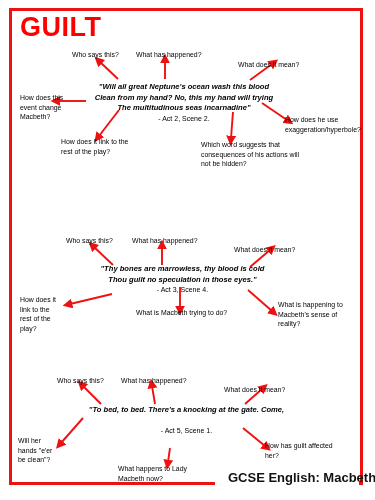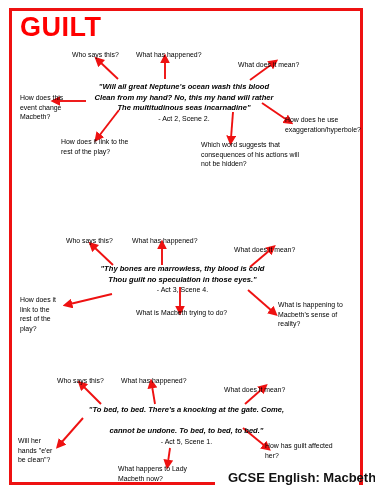--- a/index.html
+++ b/index.html
@@ -124,21 +124,21 @@
   <div class="label" style="left:72px;top:50px;">Who says this?</div>
   <div class="label" style="left:136px;top:50px;">What has happened?</div>
   <div class="label" style="left:238px;top:60px;">What does it mean?</div>
 
   <div class="label" style="left:20px;top:93px;white-space:pre-line;">How does this
 event change
 Macbeth?</div>
 
   <div class="quote" style="left:78px;top:82px;width:212px;">
     <span>"Will all great Neptune's ocean wash this blood</span><br>
-    <span>Clean from my hand? No, this my hand will rather</span><br>
+    <span>Clean from my hand? No, this my hand will trying</span><br>
     <span>The multitudinous seas incarnadine"</span>
     <span class="cite">- Act 2, Scene 2.</span>
   </div>
 
   <div class="label" style="left:61px;top:137px;white-space:pre-line;">How does it link to the
 rest of the play?</div>
   <div class="label" style="left:201px;top:140px;white-space:pre-line;">Which word suggests that
 consequences of his actions will
 not be hidden?</div>
   <div class="label" style="left:285px;top:115px;white-space:pre-line;">How does he use
@@ -163,21 +163,20 @@
 Macbeth's sense of
 reality?</div>
 
   <div class="label" style="left:57px;top:376px;">Who says this?</div>
   <div class="label" style="left:121px;top:376px;">What has happened?</div>
   <div class="label" style="left:224px;top:385px;">What does it mean?</div>
 
   <div class="quote" style="left:70px;top:405px;width:233px;">
     <span>"To bed, to bed. There's a knocking at the gate. Come,</span><br>
     <br>
-    <span>cannot be undone. To bed, to bed, to bed."</span>
     <span class="cite">- Act 5, Scene 1.</span>
   </div>
 
   <div class="label" style="left:18px;top:436px;white-space:pre-line;">Will her
 hands "e'er
 be clean"?</div>
   <div class="label" style="left:118px;top:464px;white-space:pre-line;">What happens to Lady
 Macbeth now?</div>
   <div class="label" style="left:265px;top:441px;white-space:pre-line;">How has guilt affected
 her?</div>

